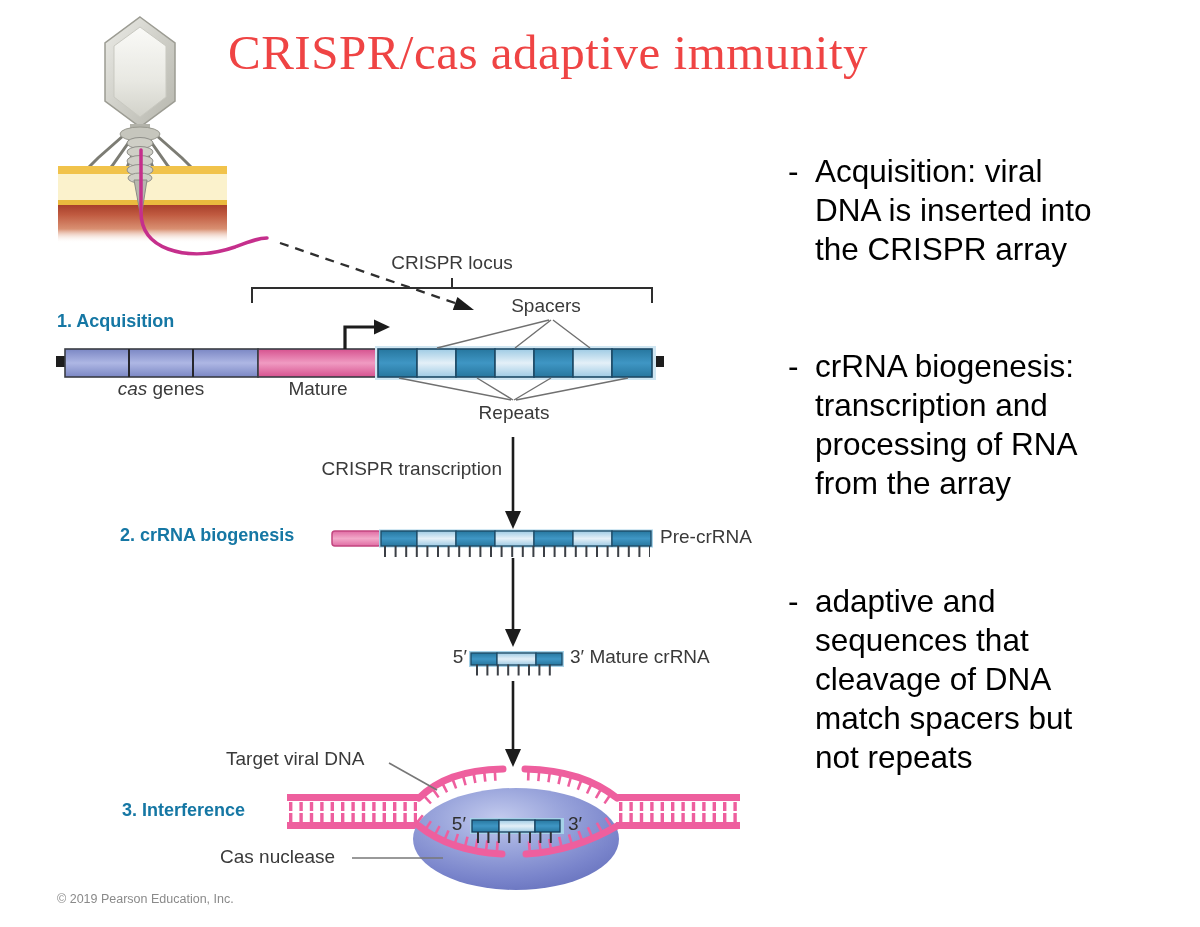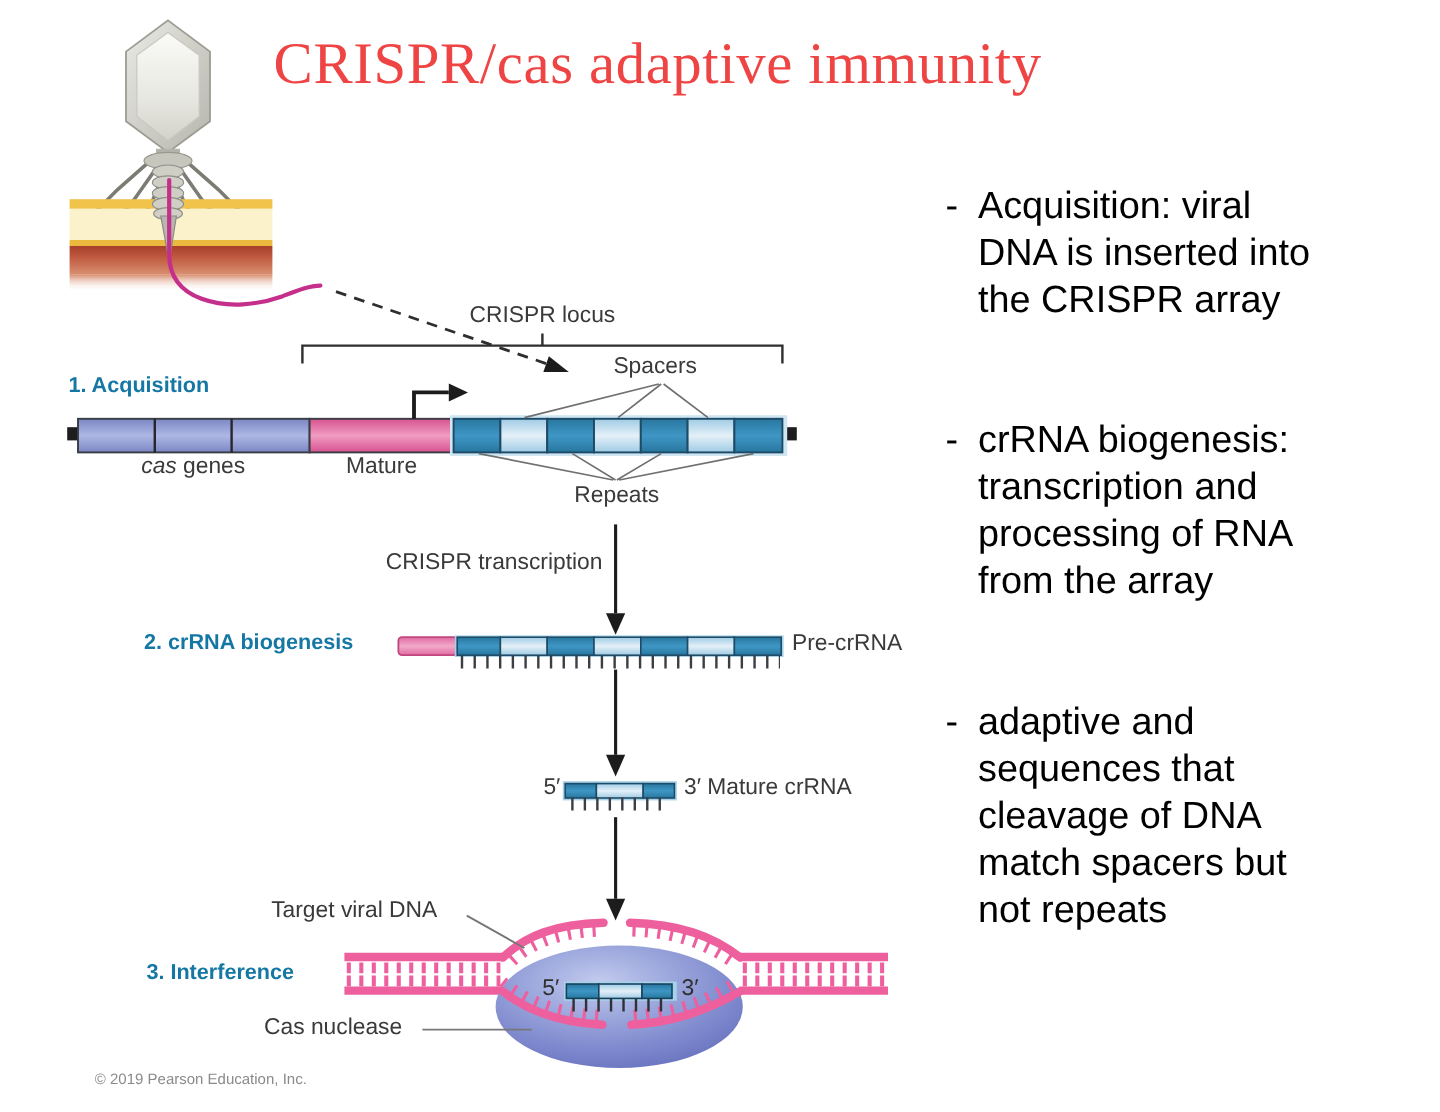--- a/index.html
+++ b/index.html
@@ -8,21 +8,21 @@
   .art{position:absolute;left:0;top:0;}
   .lbl{position:absolute;color:#3a3a3a;font-size:19px;white-space:nowrap;}
   .ctr{transform:translateX(-50%);}
   .rt{transform:translateX(-100%);}
   .step{color:#1577a4;font-weight:bold;font-size:18px;}
   .title{position:absolute;left:228px;top:24px;font-family:"Liberation Serif",serif;
          font-size:49px;color:#ef4444;letter-spacing:0.5px;}
   .bullet{position:absolute;left:788px;width:404px;display:flex;font-size:31.5px;
           line-height:39px;color:#000;}
   .bullet .mk{width:27px;flex:none;}
-  .copyright{position:absolute;left:57px;top:892px;font-size:12.5px;color:#8a8a8a;margin-left:22px;}
+  .copyright{position:absolute;left:57px;top:892px;font-size:12.5px;color:#8a8a8a;}
   .it{font-style:italic;}
 </style>
 </head>
 <body>
 
 <div class="slide">
 
 <svg class="art" width="1200" height="927" viewBox="0 0 1200 927">
   <defs>
     <linearGradient id="headGrad" x1="0" y1="0" x2="1" y2="1">

